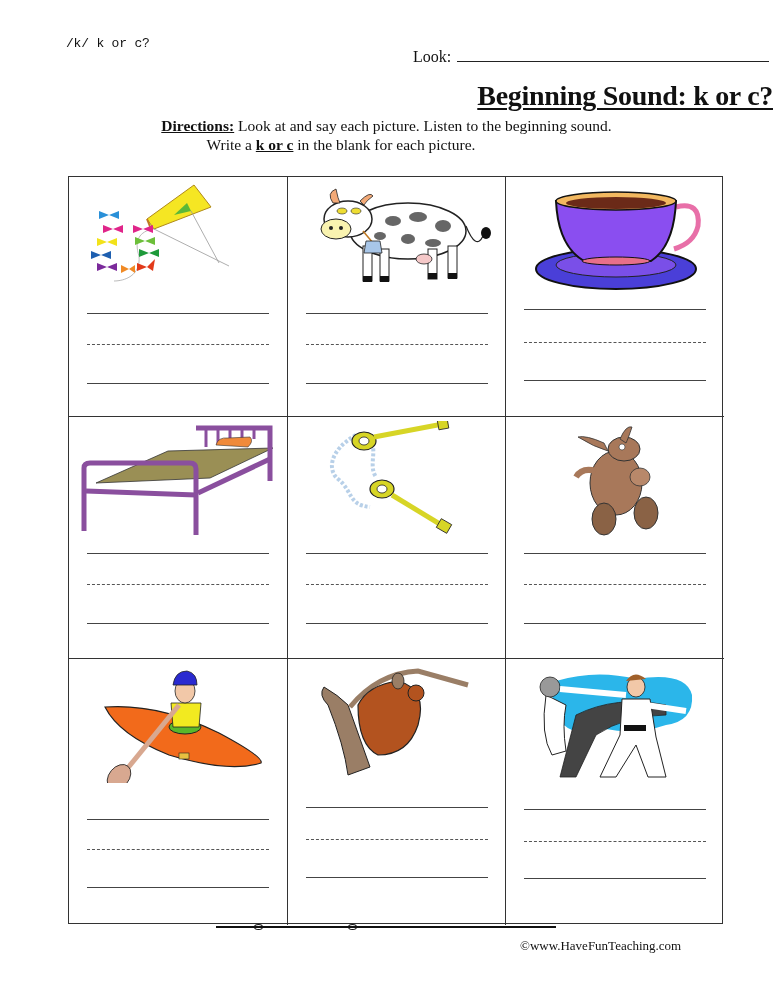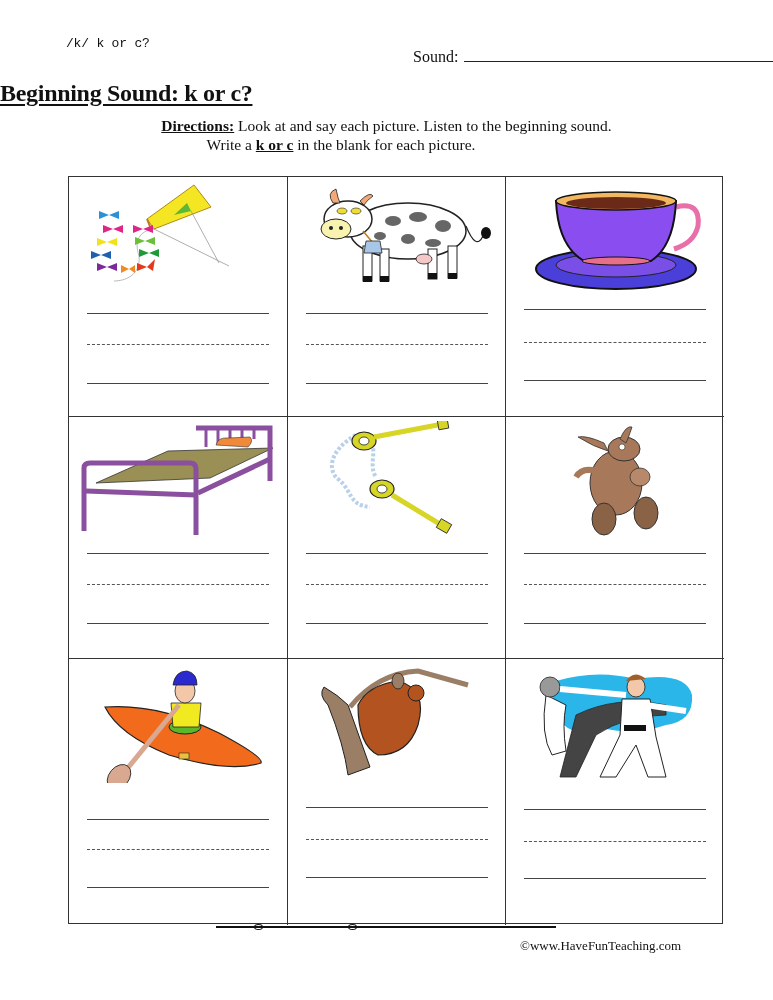--- a/index.html
+++ b/index.html
@@ -2,21 +2,21 @@
 <html><head>
 <meta charset="utf-8">
 <style>
   html, body { margin:0; padding:0; background:#ffffff; }
   body { width:773px; height:1000px; position:relative; overflow:hidden;
          font-family:"Liberation Serif","DejaVu Serif",serif; color:#111; }
   .abs { position:absolute; }
   #topic { left:66px; top:36px; font-size:13px; letter-spacing:-0.2px;font-family:Liberation Mono, monospace; }
   #name-row { left:413px; top:47px; font-size:16px; white-space:nowrap; }
   #name-row .blank { display:inline-block; width:312px; border-bottom:1.3px solid #222; height:14px; margin-left:6px; vertical-align:baseline; }
-  #title { left:0; width:773px; top:80px; text-align:left; font-size:24px; font-weight:bold; }
+  #title { left:0; width:773px; top:80px; text-align:right; font-size:28px; font-weight:bold; }
   #title span { text-decoration:underline; text-decoration-thickness:2px; text-underline-offset:3px; letter-spacing:-0.3px; }
   #dir1 { left:0; width:773px; top:117px; text-align:center; font-size:15.5px; }
   #dir2 { left:0; width:682px; top:136px; text-align:center; font-size:15.5px; }
   .bu { font-weight:bold; text-decoration:underline;font-family:Liberation Serif, serif; }
   #grid { left:68px; top:176px; width:655px; height:748px; border:1.6px solid #333; box-sizing:border-box;
           display:grid; grid-template-columns:219px 218px 218px; grid-template-rows:240px 242px 266px; }
   .cell { position:relative; border-right:1.6px solid #333; border-bottom:1.6px solid #333; box-sizing:border-box; }
   .cell.c3 { border-right:none; }
   .cell.r3 { border-bottom:none; }
   .pic { position:absolute; left:10px; top:4px; width:196px; height:118px; }
@@ -26,21 +26,21 @@
   #artifact { left:216px; top:926px; width:340px; height:2px; background:#111; }
   .loop { width:9px; height:6px; border:1.6px solid #111; border-radius:50%; top:924px; box-sizing:border-box; }
   #copyright { left:520px; top:938px; width:206px; text-align:left; font-size:13px; }
 </style>
 </head>
 <body>
 
 <div id="topic" class="abs">/k/ k or c?</div>
 
 <div id="name-row" class="abs">
-  <span>Sound:</span><span class="blank"></span>
+  <span>Look:</span><span class="blank"></span>
 </div>
 
 <div id="title" class="abs"><span>Beginning Sound: k or c?</span></div>
 
 <div id="dir1" class="abs">
   <span class="bu">Directions:</span>
   <span>Look at and say each picture.  Listen to the beginning sound.</span>
 </div>
 <div id="dir2" class="abs"><span>Write a </span><span class="bu">k or c</span><span> in the blank for each picture.</span></div>
 

